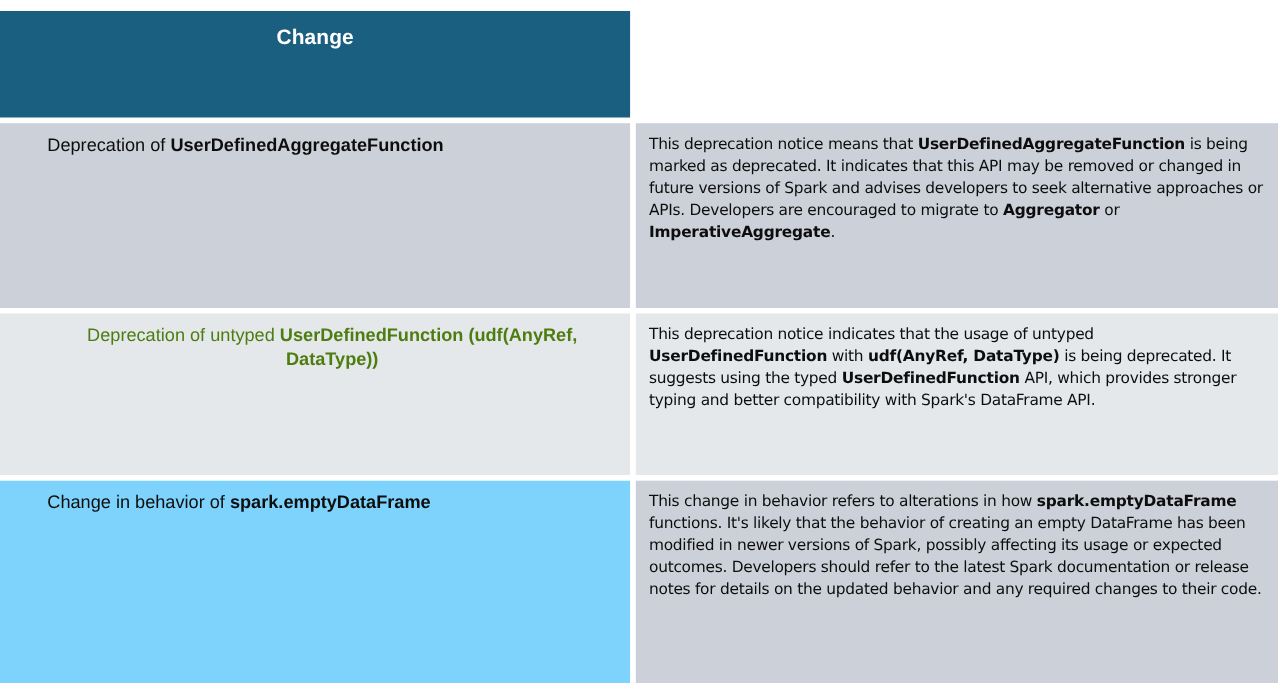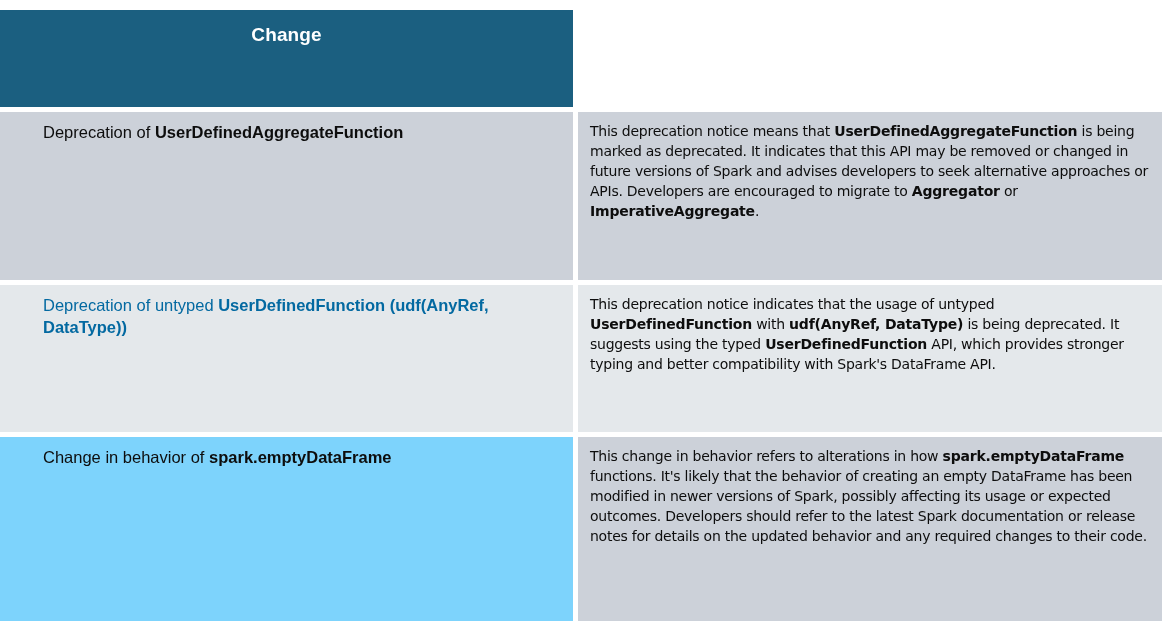--- a/index.html
+++ b/index.html
@@ -111,21 +111,21 @@
 
   <div class="row r1 shade-dark">
     <div class="cell col-change" style="background: rgb(204, 209, 217); color: rgb(13, 13, 13);"><span>Deprecation of </span><b>UserDefinedAggregateFunction</b></div>
     <div class="col-gutter"></div>
     <div class="cell col-desc" style="background: rgb(204, 209, 217); color: rgb(13, 13, 13);"><span>This deprecation notice means that </span><b>UserDefinedAggregateFunction</b><span> is being marked as deprecated. It indicates that this API may be removed or changed in future versions of Spark and advises developers to seek alternative approaches or APIs. Developers are encouraged to migrate to </span><b>Aggregator</b><span> or </span><b>ImperativeAggregate</b><span>.</span></div>
   </div>
 
   <div class="row-sep"></div>
 
   <div class="row r2 shade-light">
-    <div class="cell col-change" style="background: rgb(228, 232, 235); color: #0369a1;"><span>Deprecation of untyped </span><b>UserDefinedFunction (udf(AnyRef, DataType))</b></div>
+    <div class="cell col-change" style="background: rgb(228, 232, 235); color: #4d7c0f; text-align: center;"><span>Deprecation of untyped </span><b>UserDefinedFunction (udf(AnyRef, DataType))</b></div>
     <div class="col-gutter"></div>
     <div class="cell col-desc" style="background: rgb(228, 232, 235); color: rgb(13, 13, 13);"><span>This deprecation notice indicates that the usage of untyped </span><b>UserDefinedFunction</b><span> with </span><b>udf(AnyRef, DataType)</b><span> is being deprecated. It suggests using the typed </span><b>UserDefinedFunction</b><span> API, which provides stronger typing and better compatibility with Spark's DataFrame API.</span></div>
   </div>
 
   <div class="row-sep"></div>
 
   <div class="row r3 shade-dark">
     <div class="cell col-change" style="background: #7dd3fc; color: rgb(13, 13, 13);"><span>Change in behavior of </span><b>spark.emptyDataFrame</b></div>
     <div class="col-gutter"></div>
     <div class="cell col-desc" style="background: rgb(204, 209, 217); color: rgb(13, 13, 13);"><span>This change in behavior refers to alterations in how </span><b>spark.emptyDataFrame</b><span> functions. It's likely that the behavior of creating an empty DataFrame has been modified in newer versions of Spark, possibly affecting its usage or expected outcomes. Developers should refer to the latest Spark documentation or release notes for details on the updated behavior and any required changes to their code.</span></div>

